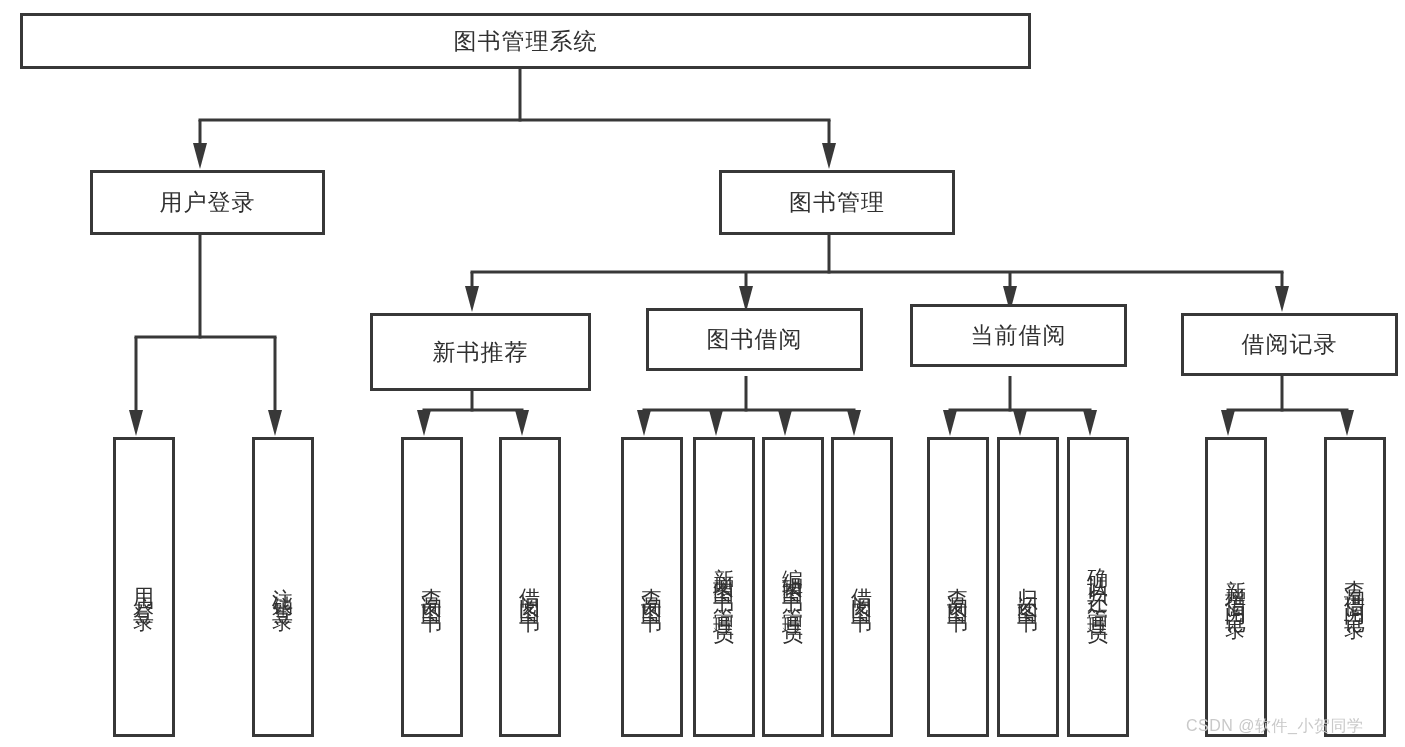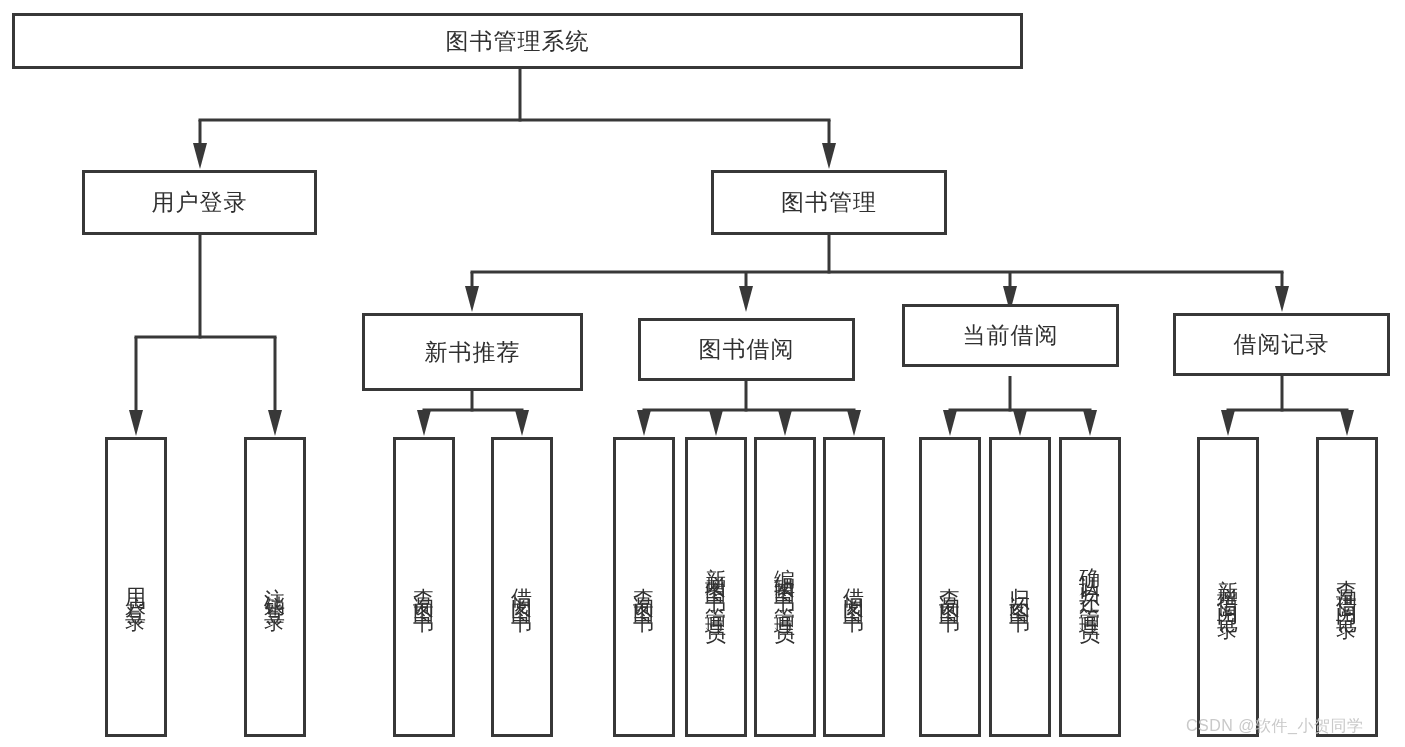--- a/index.html
+++ b/index.html
@@ -21,26 +21,27 @@
   .connectors{position:absolute;left:0;top:0;z-index:1;}
   .connectors line{stroke:var(--line);stroke-width:3;}
   .connectors polygon{fill:var(--line);stroke:none;}
   .node{
     position:absolute;box-sizing:border-box;z-index:2;
     background:var(--box-fill);
     border:3px solid var(--box-border);
     display:flex;align-items:center;justify-content:center;
     color:var(--text);font-size:23px;letter-spacing:1px;
     white-space:nowrap;
+    margin-left:8px;
   }
   .b-root{left:12px;top:13px;width:1011px;height:56px;}
   .b-l2-0{left:82px;top:170px;width:235px;height:65px;}
   .b-l2-1{left:711px;top:170px;width:236px;height:65px;}
   .b-l3-0{left:362px;top:313px;width:221px;height:78px;}
-  .b-l3-1{left:638px;top:318px;width:217px;height:63px;}
+  .b-l3-1{left:638px;top:308px;width:217px;height:63px;}
   .b-l3-2{left:902px;top:304px;width:217px;height:63px;}
   .b-l3-3{left:1173px;top:313px;width:217px;height:63px;}
   .leaf{top:437px;width:62px;height:300px;}
   .leaf .vtext{
     writing-mode:vertical-rl;text-orientation:mixed;
     font-size:21px;letter-spacing:8px;line-height:1;
   }
   .leaf-0{left:105px;}  .leaf-1{left:244px;}
   .leaf-2{left:393px;}  .leaf-3{left:491px;}
   .leaf-4{left:613px;}  .leaf-5{left:685px;}

